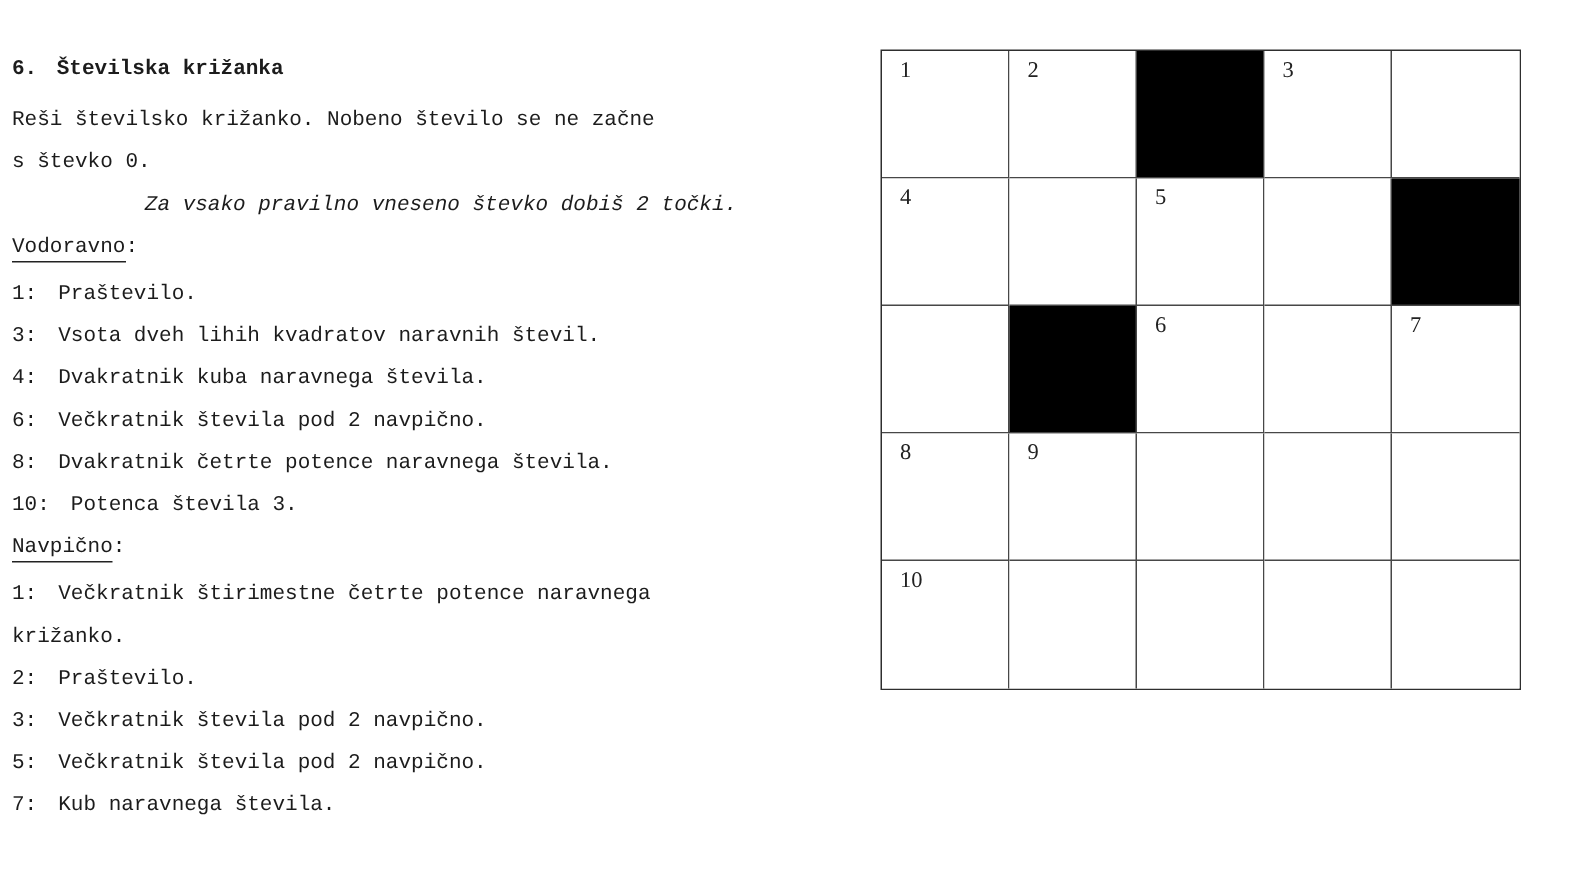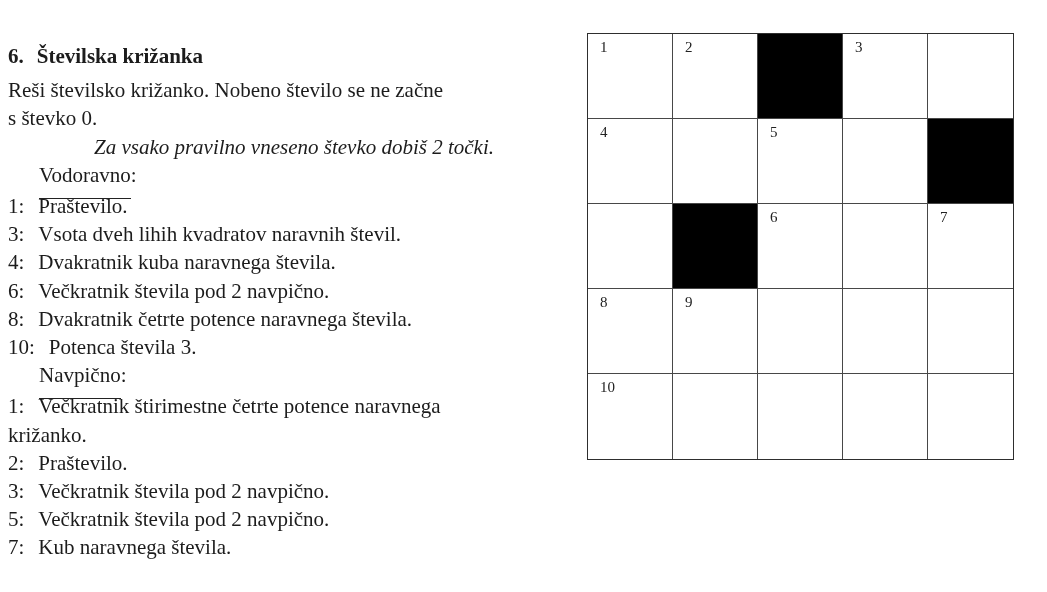--- a/index.html
+++ b/index.html
@@ -1,28 +1,28 @@
 <!DOCTYPE html>
 <html><head>
 <meta charset="utf-8">
 <style>
   html,body{margin:0;padding:0;}
   body{
     width:1047px;height:592px;position:relative;background:#ffffff;
     font-family:"Liberation Serif", serif;color:#1c1c1c;overflow:hidden;
   }
   .doc{
-    position:absolute;left:8px;top:42px;width:572px;
-    font-size:21px;line-height:28.2px;
+    position:absolute;left:8px;top:32px;width:572px;
+    font-size:14px;line-height:28.2px;font-family:Liberation Mono, monospace;
   }
   .line{white-space:nowrap;}
   .title-line{font-weight:bold;margin-bottom:6px;}
   .title-num{display:inline-block;margin-right:13px;}
   .heading-line{margin-bottom:3px;}
-  .uline{border-bottom:1.4px solid #222;padding-bottom:11px;margin-left:31px;}
+  .uline{border-bottom:1.4px solid #222;padding-bottom:1px;}
   .italic-line{font-style:italic;text-align:center;}
   .clue-text{margin-left:14px;}
   .grid{
     position:absolute;left:587px;top:33px;
     display:grid;grid-template-columns:repeat(5,85px);grid-auto-rows:85px;
     border:1.5px solid #2e2e2e;background:#fff;
   }
   .cell{
     box-sizing:border-box;position:relative;background:#ffffff;
     border-right:1px solid #474747;border-bottom:1px solid #474747;

